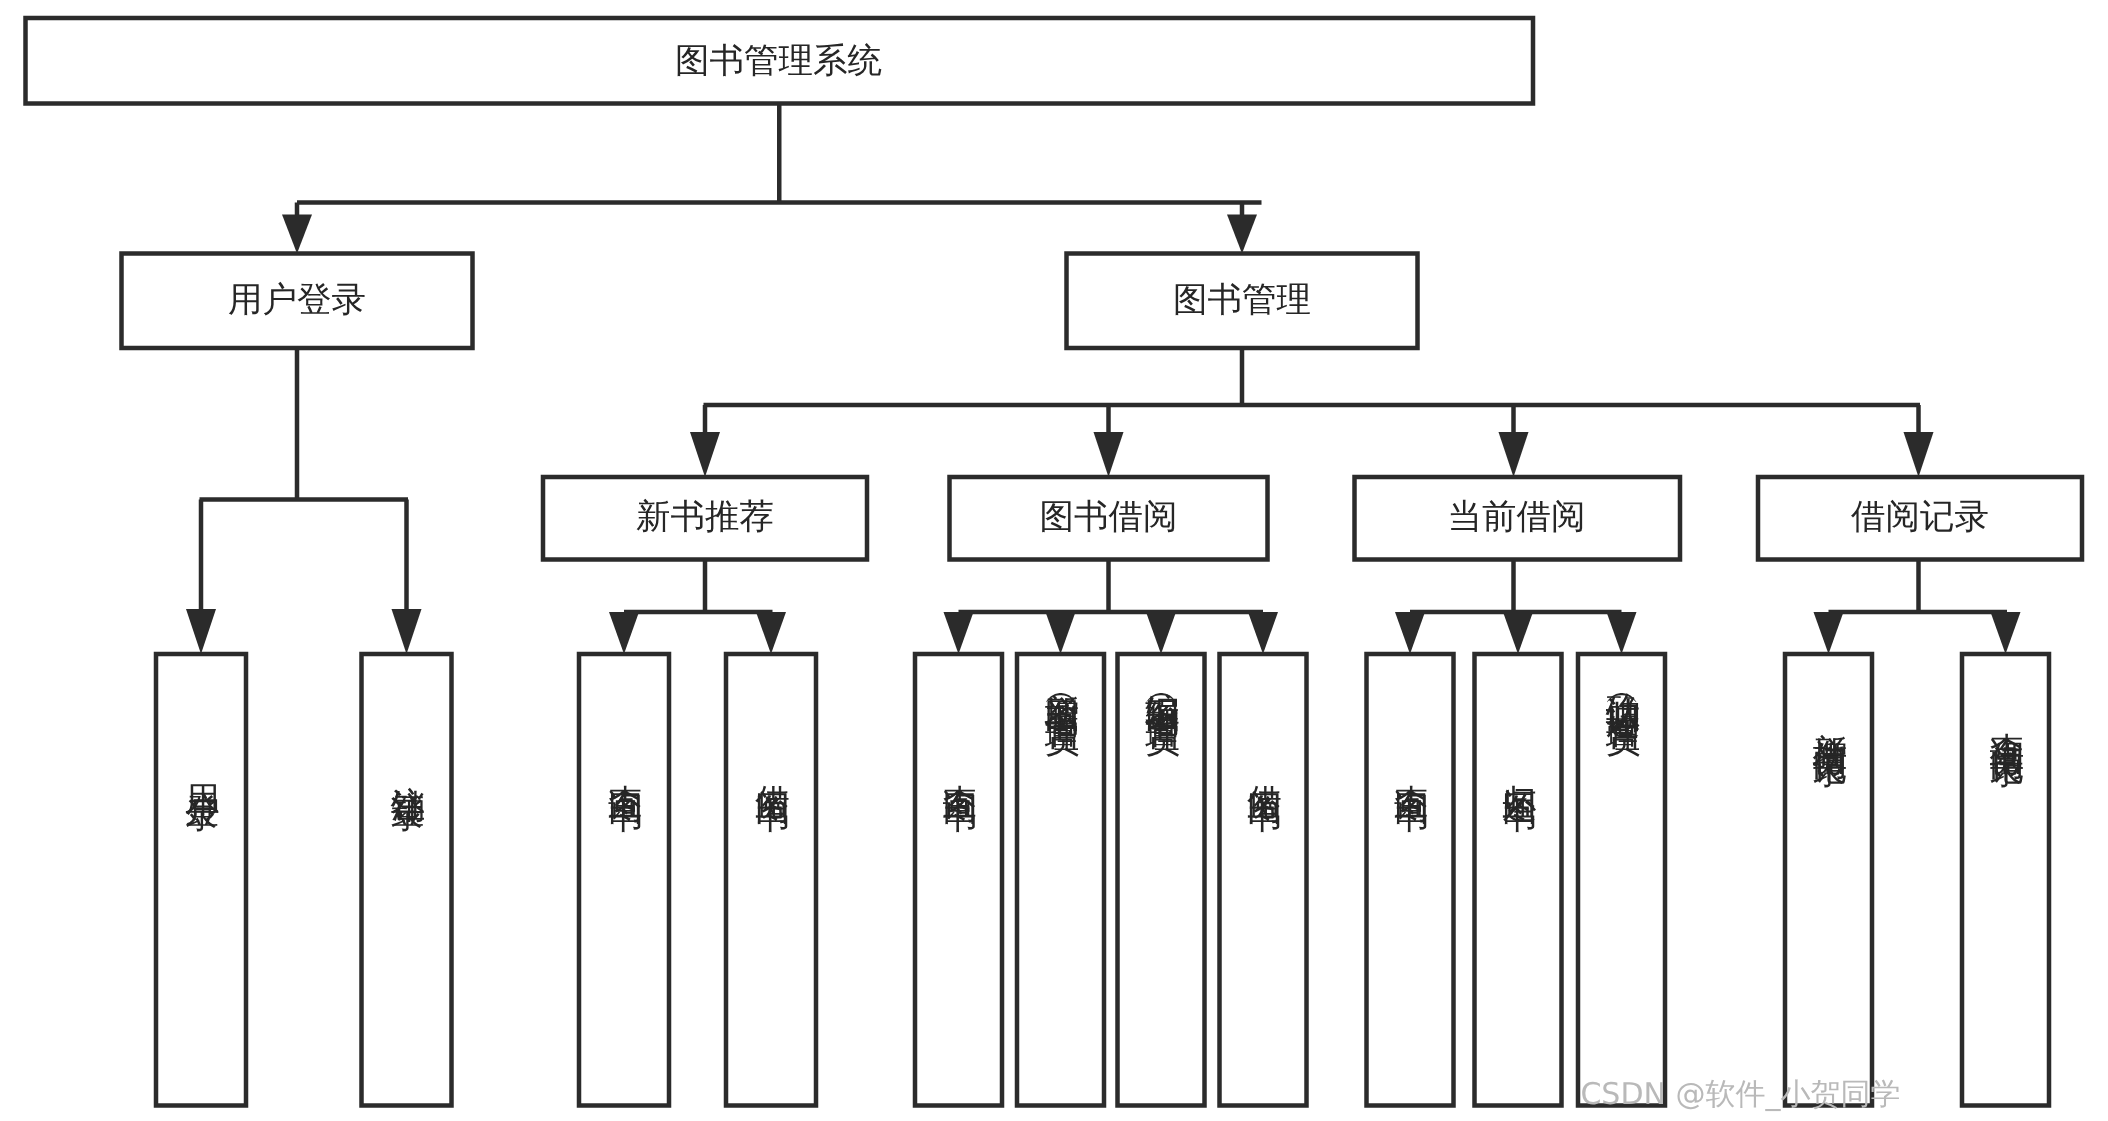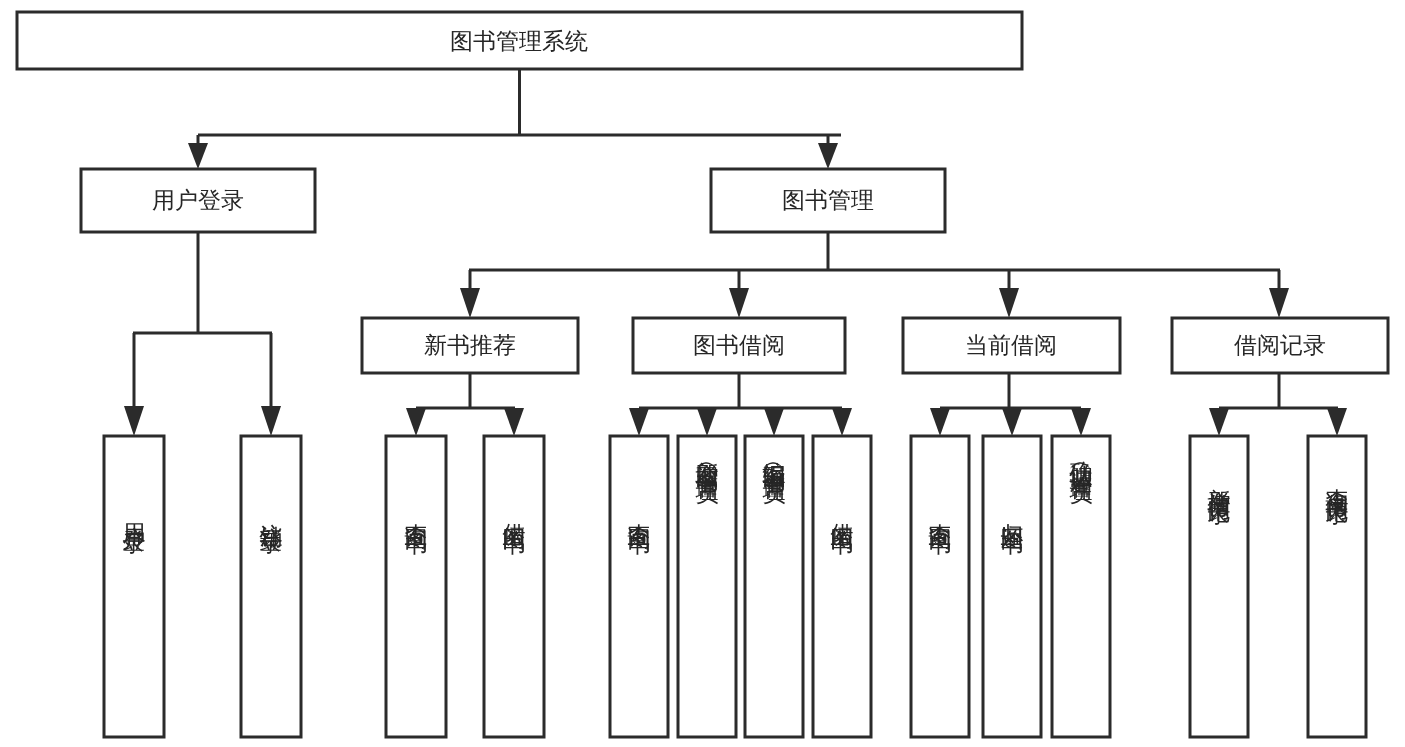--- a/index.html
+++ b/index.html
@@ -231,14 +231,15 @@
   <div class="vlabel-wrap" style="left:1052px; top:443px; width:58px; height:294px;">
     <span class="vlabel">确认归还（管理员）</span>
   </div>
   <div class="vlabel-wrap" style="left:1190px; top:470px; width:58px; height:267px;">
     <span class="vlabel">新增借阅记录</span>
   </div>
   <div class="vlabel-wrap" style="left:1308px; top:470px; width:58px; height:267px;">
     <span class="vlabel">查询借阅记录</span>
   </div>
 
+  <div class="watermark">CSDN @软件_小贺同学</div>
 
 </div>
 
 </body></html>

